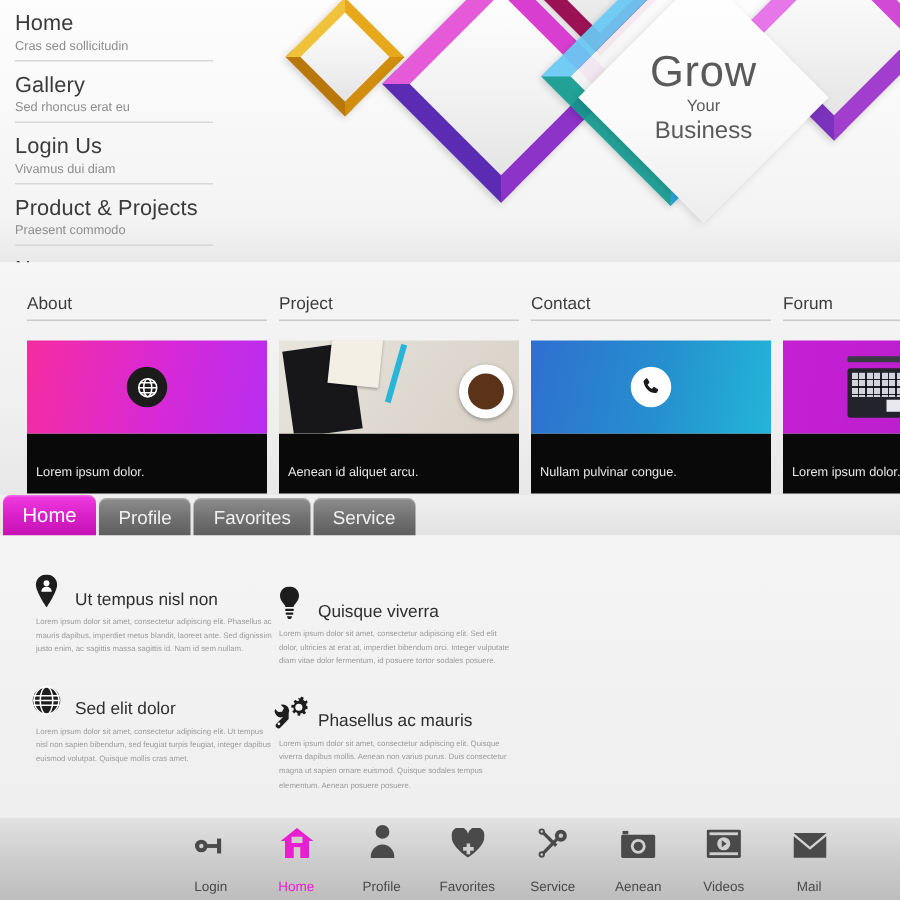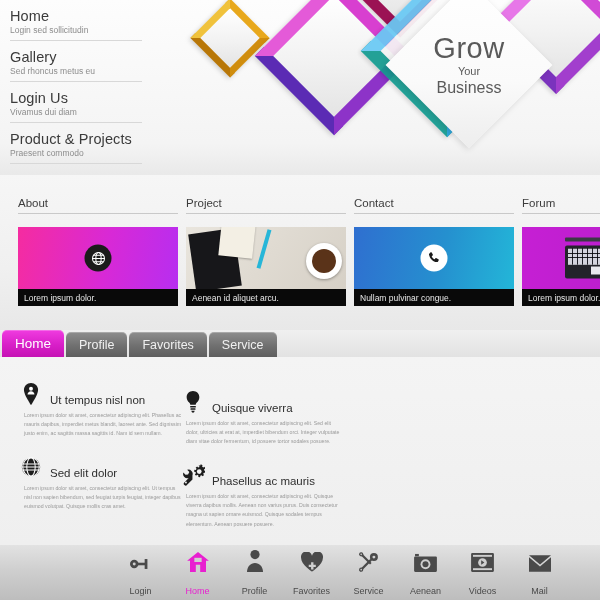--- a/index.html
+++ b/index.html
@@ -72,21 +72,21 @@
   .card-head { font-size: 11.5px; color: #3c3c3c; padding-bottom: 4px; border-bottom: 1px solid #c9c9c9; }
   .card-media {
     position: relative; margin-top: 13px; height: 62px; overflow: hidden;
   }
   .media-about  { background: linear-gradient(100deg, #f52ca0 0%, #d829d6 55%, #b72ef0 100%); }
   .media-contact{ background: linear-gradient(100deg, #2f6fd0 0%, #2590cf 55%, #23b6d8 100%); }
   .media-forum  { background: linear-gradient(100deg, #c61fd4 0%, #b31fc9 100%); }
   .media-project{ background: linear-gradient(130deg, #e9e5dd 0%, #d6d0c6 100%); }
   .card-cap {
     background: #090909; color: #e8e8e8; font-size: 8.5px;
-    padding: 4px 6px; height: 17px; white-space: nowrap; overflow: hidden;
+    padding: 20px 6px; height: 17px; white-space: nowrap; overflow: hidden;
   }
   .circ-icon {
     position: absolute; left: 50%; top: 50%; transform: translate(-50%,-50%);
     width: 27px; height: 27px; border-radius: 50%;
     display: flex; align-items: center; justify-content: center;
   }
   .circ-dark { background: #1b1b1b; color: #fff; }
   .circ-light { background: #fff; color: #1b1b1b; }
 
   
@@ -167,25 +167,25 @@
           <div class="grow-1">Grow</div>
           <div class="grow-2">Your</div>
           <div class="grow-3">Business</div>
         </div>
       </div>
     </div>
 
     <nav class="menu">
       <div class="menu-item">
         <div class="menu-title">Home</div>
-        <div class="menu-sub">Login sed sollicitudin</div>
+        <div class="menu-sub">Cras sed sollicitudin</div>
       </div>
       <div class="menu-item">
         <div class="menu-title">Gallery</div>
-        <div class="menu-sub">Sed rhoncus metus eu</div>
+        <div class="menu-sub">Sed rhoncus erat eu</div>
       </div>
       <div class="menu-item">
         <div class="menu-title">Login Us</div>
         <div class="menu-sub">Vivamus dui diam</div>
       </div>
       <div class="menu-item">
         <div class="menu-title">Product &amp; Projects</div>
         <div class="menu-sub">Praesent commodo</div>
       </div>
       <div class="menu-item">

